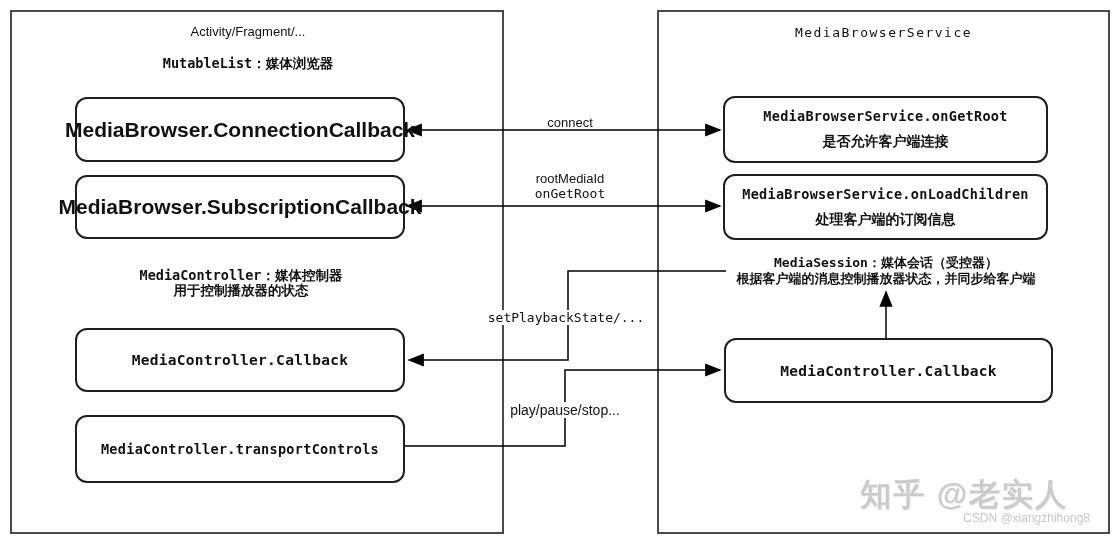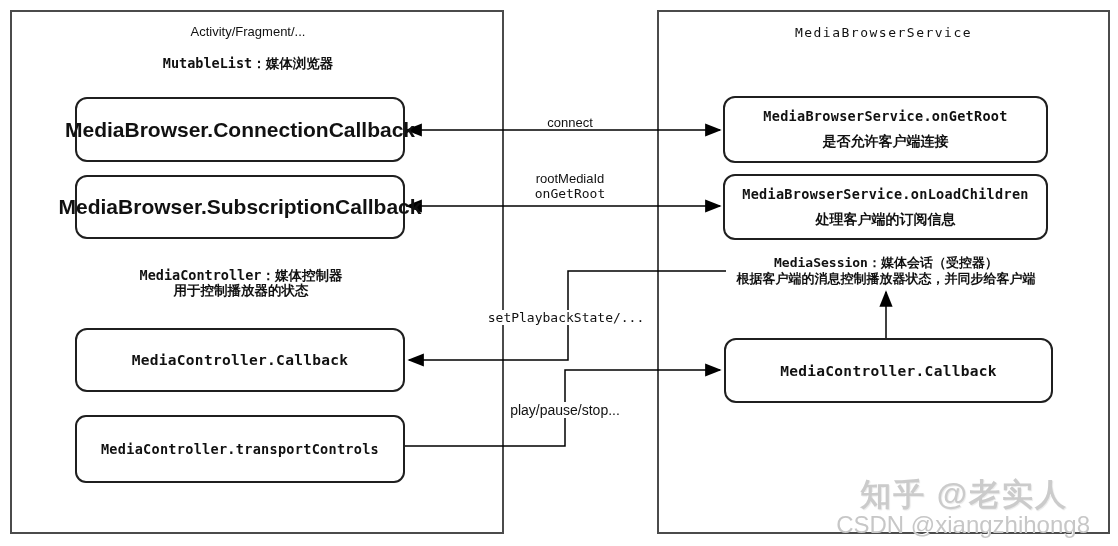--- a/index.html
+++ b/index.html
@@ -23,21 +23,21 @@
   .mono{font-family:"DejaVu Sans Mono","Liberation Mono",monospace;}
   .mono-bold{font-family:"DejaVu Sans Mono","Liberation Mono",monospace;font-weight:bold;}
   .whitebg{background:#ffffff;padding:0 3px;}
   .blocklabel{position:absolute;text-align:center;z-index:2;}
   svg.wires{position:absolute;left:0;top:0;z-index:2;pointer-events:none;}
   .watermark-big{
     position:absolute;z-index:9;font-weight:bold;font-size:31px;letter-spacing:2px;
     color:#cbcbcb;text-shadow:-1px -1px 0 #ffffff,1px 1px 1px #e9e9e9;white-space:nowrap;
   }
   .watermark-mid{
-    position:absolute;z-index:9;font-size:24px;color:#c7c7c7;
+    position:absolute;z-index:9;font-size:12px;color:#c7c7c7;
     text-shadow:-1px -1px 0 #ffffff;white-space:nowrap;
   }
   .watermark-tiny{
     position:absolute;z-index:9;font-size:9px;color:#dcdcdc;white-space:nowrap;margin-top:15px;
   }
 </style>
 </head>
 <body>
 
 <div class="canvas">
@@ -54,21 +54,21 @@
 
   <div class="node" style="left:75px;top:97px;width:330px;height:65px;">
     <span class="sans-bold">MediaBrowser.ConnectionCallback</span>
   </div>
   <div class="node" style="left:75px;top:175px;width:330px;height:64px;">
     <span class="sans-bold">MediaBrowser.SubscriptionCallback</span>
   </div>
   <div class="node" style="left:75px;top:328px;width:330px;height:64px;">
     <span class="code" style="font-size:14.5px;">MediaController.Callback</span>
   </div>
-  <div class="node" style="left:75px;top:415px;width:330px;height:68px;border-radius:11px;">
+  <div class="node" style="left:75px;top:415px;width:330px;height:68px;">
     <span class="code">MediaController.transportControls</span>
   </div>
 
   <div class="blocklabel mono" style="left:657px;top:25px;width:453px;font-size:13px;letter-spacing:1.5px;">MediaBrowserService</div>
   <div class="blocklabel" style="left:657px;top:255px;width:458px;font-size:13px;line-height:15.5px;font-weight:bold;">
     <div class="mono-bold">MediaSession：媒体会话（受控器）</div>
     <div>根据客户端的消息控制播放器状态，并同步给客户端</div>
   </div>
 
   <div class="node" style="left:723px;top:96px;width:325px;height:67px;">

